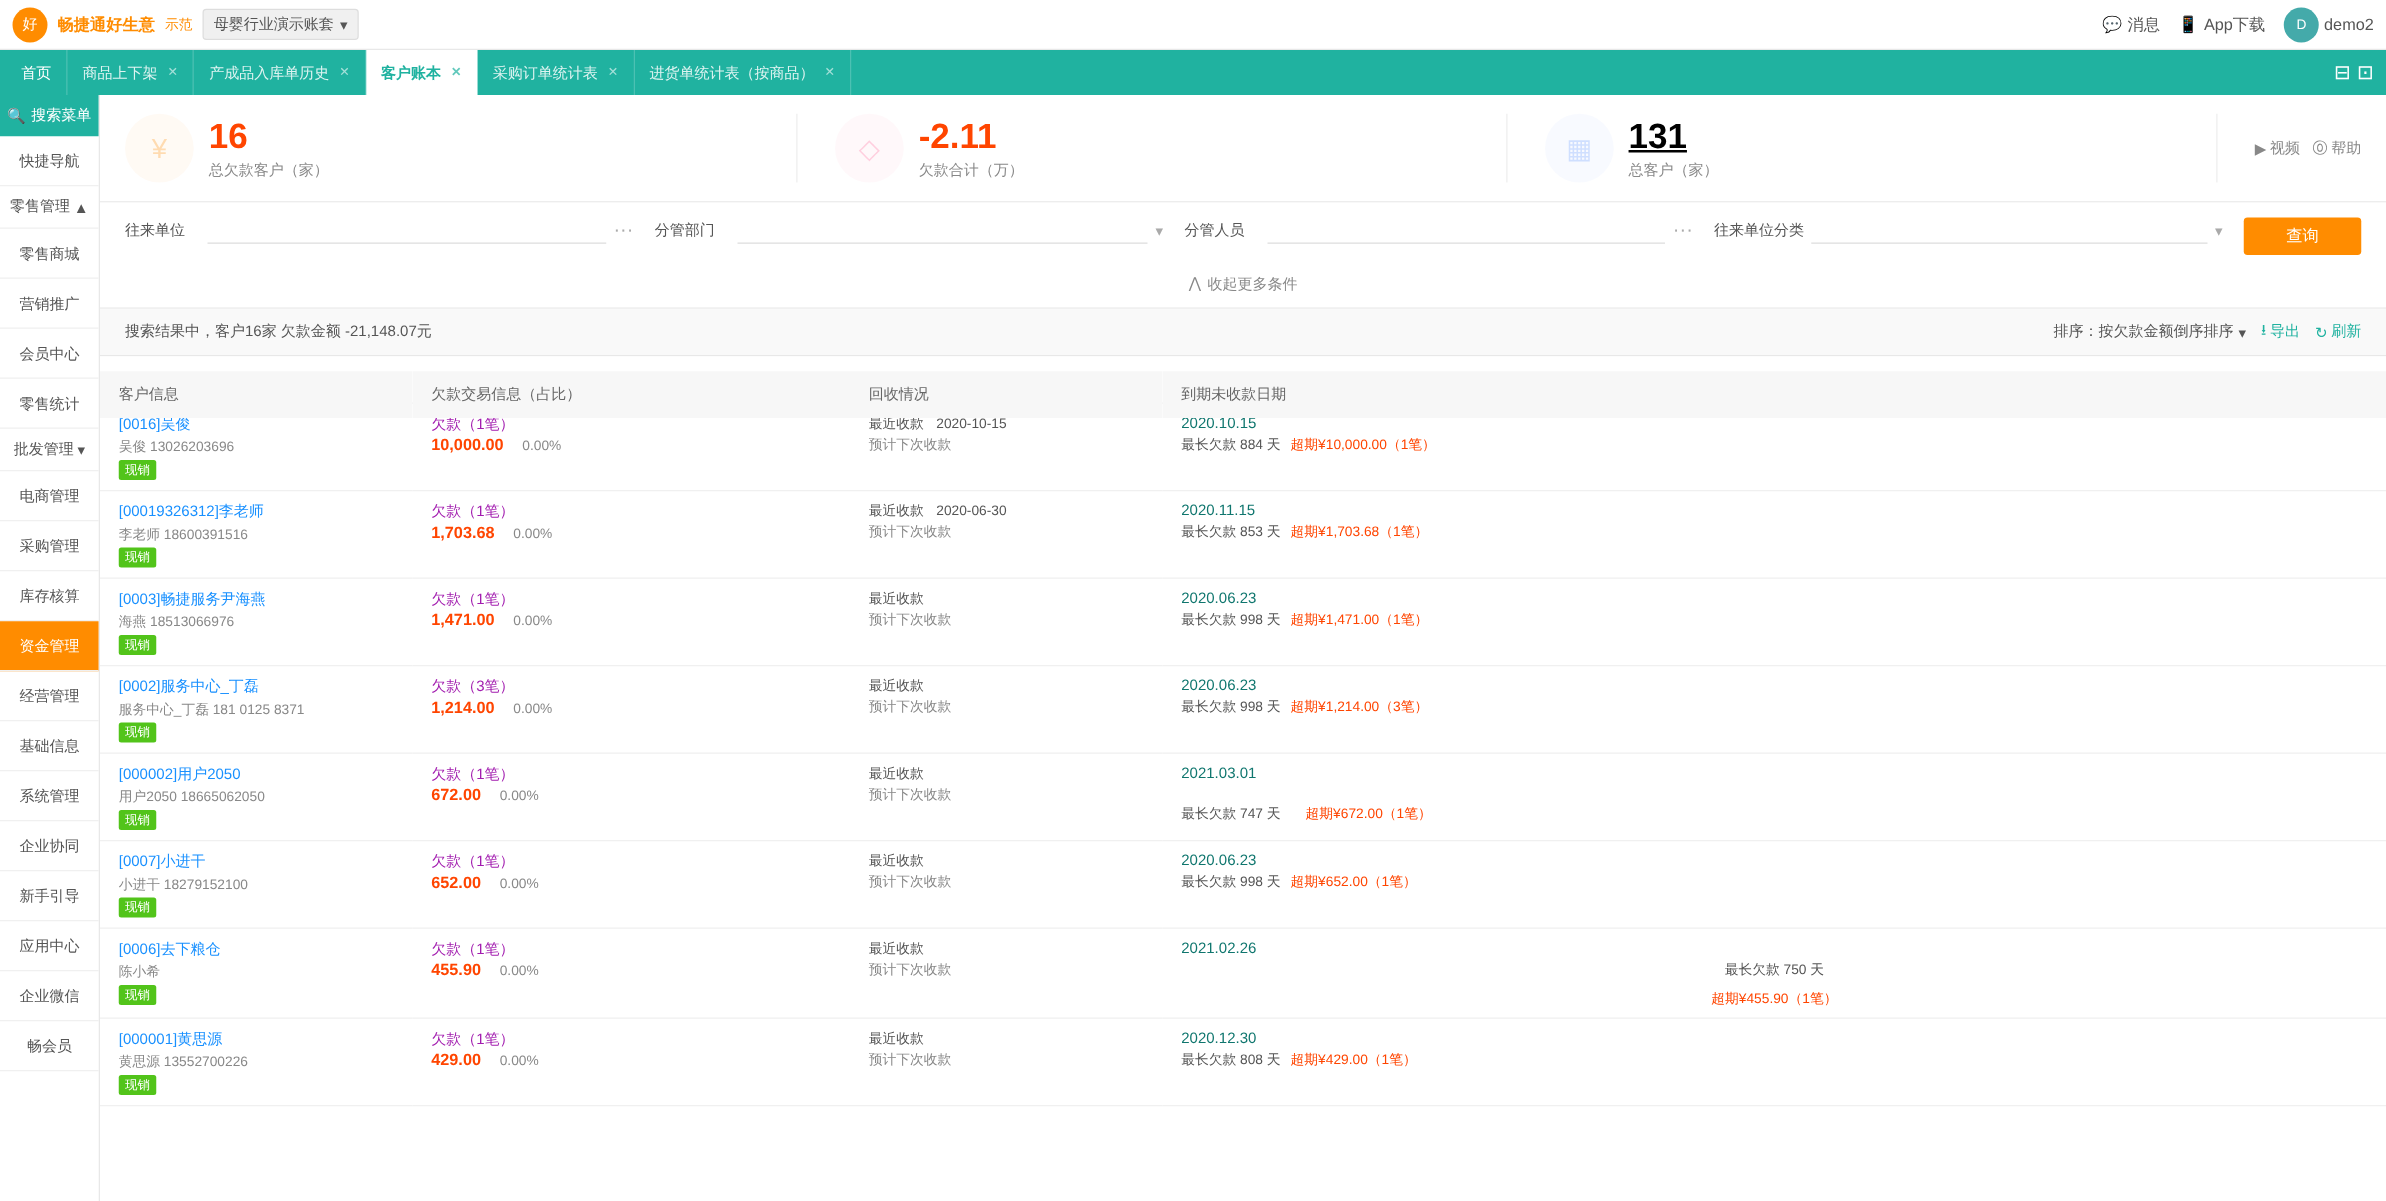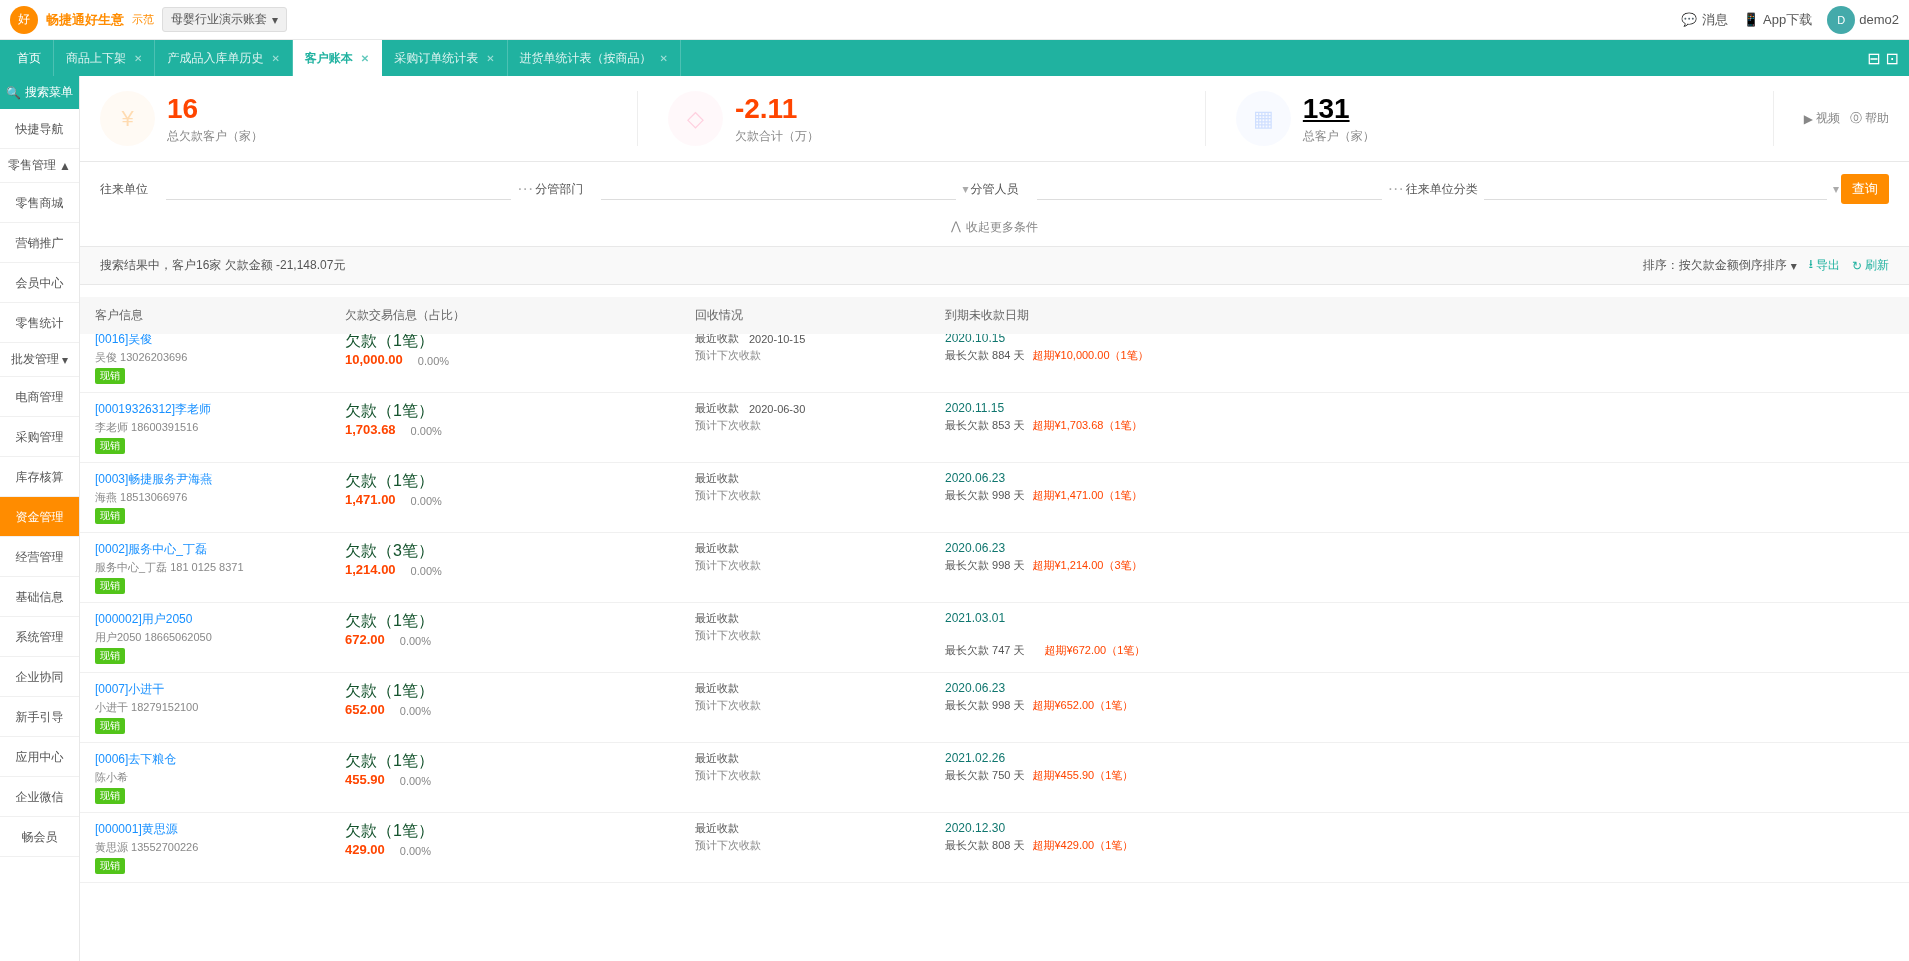--- a/index.html
+++ b/index.html
@@ -213,22 +213,22 @@
     }
 
     
     .filter-area {
       background: #fff;
       padding: 12px 20px 5px 20px;
       border-bottom: 1px solid #e8e8e8;
     }
     .filter-row {
       display: flex;
-      align-items: center;
-      gap: 2px;
+      align-items: flex-start;
+      gap: 17px;
       margin-bottom: 10px;
     }
     .filter-item {
       display: flex;
       align-items: center;
       gap: 6px;
       flex: 1;
     }
     .filter-label {
       font-size: 12px;
@@ -256,21 +256,21 @@
       background: #fff;
       cursor: pointer;
     }
     .filter-dots { color: #aaa; font-size: 16px; }
     .filter-chevron { color: #aaa; font-size: 12px; }
     .search-btn {
       background: #ff8c00;
       color: white;
       border: none;
       border-radius: 3px;
-      padding: 6px 11px;
+      padding: 6px 34px;
       font-size: 13px;
       cursor: pointer;
     }
     .collapse-row {
       display: flex;
       justify-content: center;
       padding: 5px 0;
       font-size: 12px;
       color: #888;
       cursor: pointer;
@@ -342,21 +342,21 @@
       font-size: 10px;
       padding: 1px 5px;
       border-radius: 2px;
       margin-top: 3px;
     }
     .debt-amount {
       color: #ff4500;
       font-size: 13px;
       font-weight: bold;
     }
-    .debt-label { color: #14532d; font-size: 16px; }
+    .debt-label { color: #a21caf; font-size: 12px; }
     .debt-pct { color: #888; font-size: 11px; margin-top: 2px; }
     .recovery-date { color: #555; font-size: 11px; }
     .recovery-next { color: #888; font-size: 11px; margin-top: 2px; }
     .overdue-days { color: #555; font-size: 11px; }
     .overdue-amount { color: #ff4500; font-size: 11px; cursor: pointer; }
     .overdue-date { font-size: 12px; color: #0f766e; margin-bottom: 3px; }
 
     
     ::-webkit-scrollbar { width: 6px; height: 6px; }
     ::-webkit-scrollbar-track { background: #f1f1f1; }
@@ -770,21 +770,21 @@
     </td>
     <td>
       <div style="display:flex;gap:10px;align-items:center;">
         <span class="recovery-date">最近收款</span>
         <span class="recovery-date"></span>
       </div>
       <div class="recovery-next">预计下次收款</div>
     </td>
     <td>
       <div class="overdue-date">2021.02.26</div>
-      <div style="display:flex;gap:8px;align-items:center;flex-wrap:wrap;">
+      <div style="display:flex;gap:8px;align-items:center;flex-wrap:wrap;flex-direction:column;">
         <span class="overdue-days">最长欠款 750 天</span>
         <span class="overdue-amount">超期¥455.90（1笔）</span>
       </div>
     </td>
   </tr>
             <tr>
     <td>
       <div class="customer-name">[000001]黄思源</div>
       <div class="customer-phone">黄思源  13552700226</div>
       <span class="customer-tag">现销</span>

